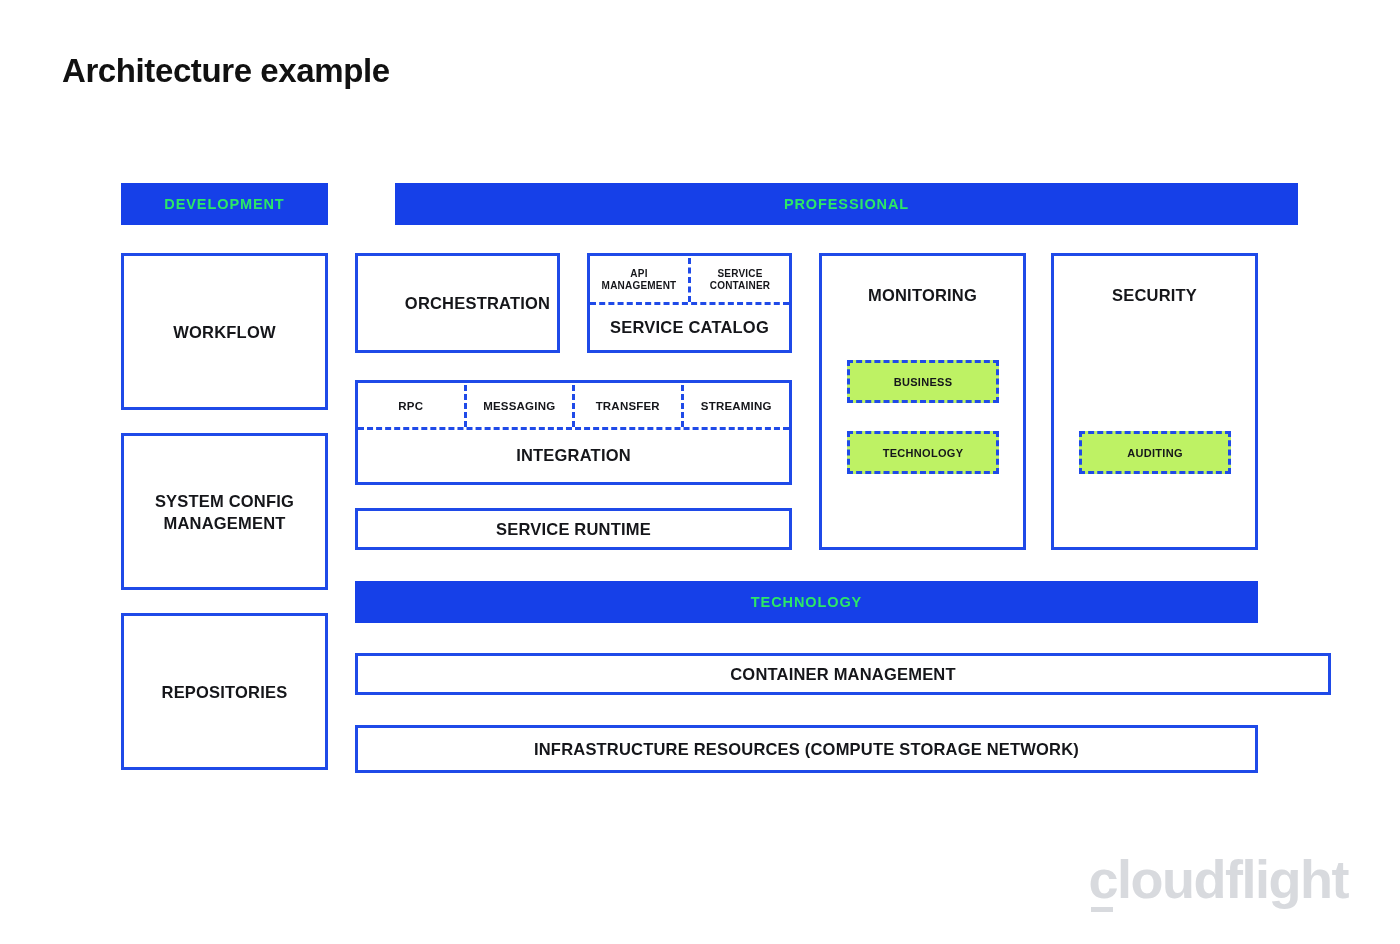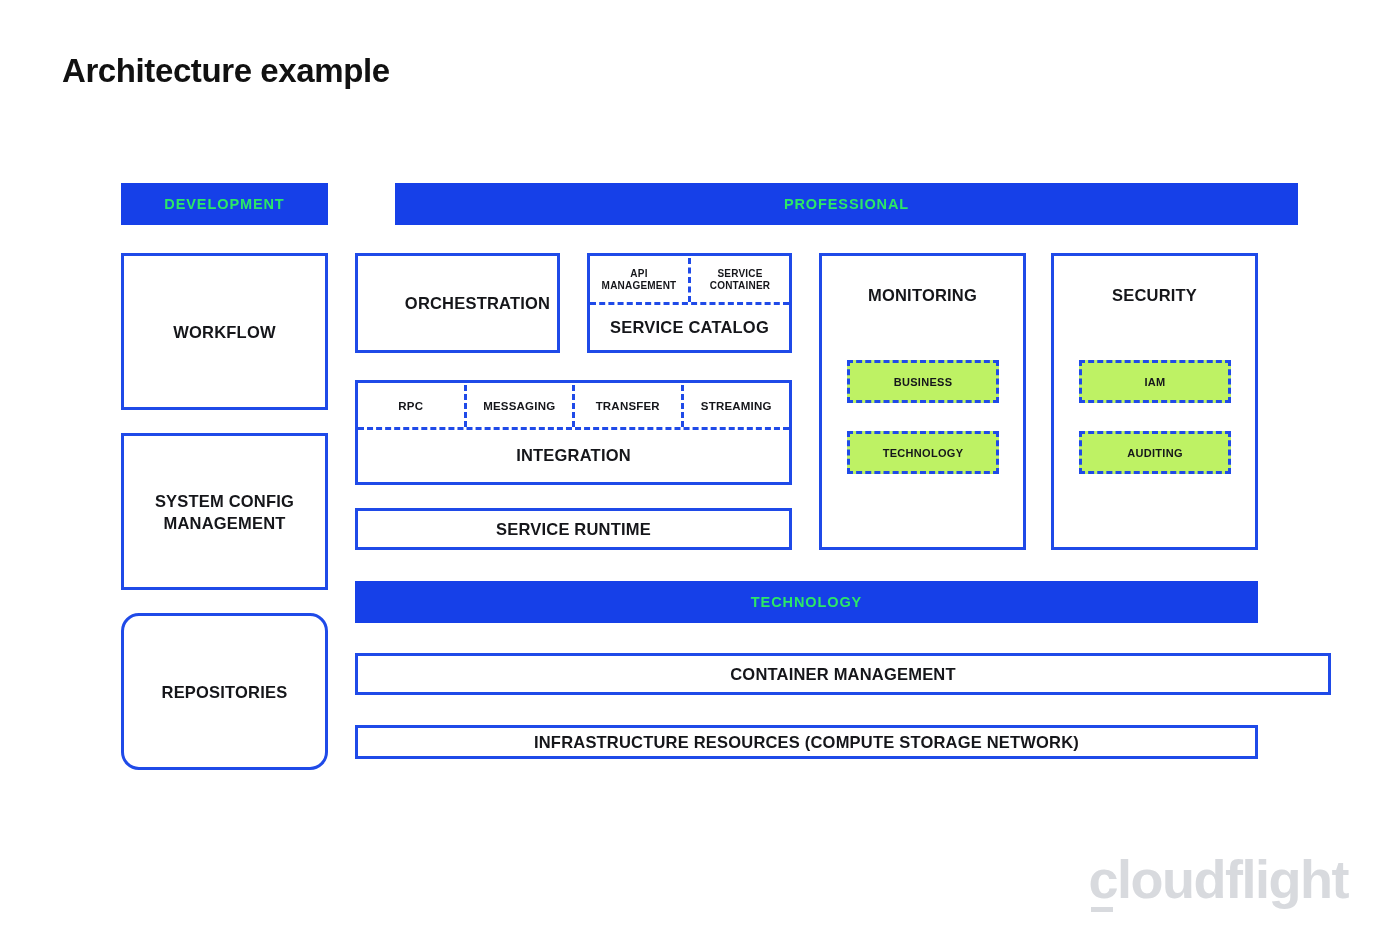--- a/index.html
+++ b/index.html
@@ -55,21 +55,21 @@
     font-size: 14.5px;
     letter-spacing: 0.9px;
   }
 
   
   .lbl-lg   { font-size: 16.5px; }
 
   
   #box-workflow     { left: 121px; top: 253px; width: 207px; height: 157px; }
   #box-sysconfig    { left: 121px; top: 433px; width: 207px; height: 157px; }
-  #box-repositories { left: 121px; top: 613px; width: 207px; height: 157px; border-radius: 18px; }
+  #box-repositories { left: 121px; top: 613px; width: 207px; height: 157px; }
   .left-box-label { white-space: pre-line; line-height: 22px; }
 
   
   #box-orchestration { left: 355px; top: 253px; width: 205px; height: 100px; padding-left: 40px; }
 
   
   #box-service-catalog { left: 587px; top: 253px; width: 205px; height: 100px; display: block; }
   .sc-top {
     position: absolute;
     left: 0; right: 0; top: 0;
@@ -184,21 +184,21 @@
   .dashed-1 { left: 25px; width: 152px; top: 104px; height: 43px; }
   .dashed-2 { left: 25px; width: 152px; top: 175px; height: 43px; }
 
   
   #banner-development { left: 121px; top: 183px; width: 207px; height: 42px; }
   #banner-professional { left: 355px; top: 183px; width: 903px; height: 42px; margin-left: 40px; }
   #banner-technology  { left: 355px; top: 581px; width: 903px; height: 42px; }
 
   
   #box-container-management { left: 355px; top: 653px; width: 976px; height: 42px; }
-  #box-infrastructure       { left: 355px; top: 725px; width: 903px; height: 34px; }
+  #box-infrastructure       { left: 355px; top: 725px; width: 903px; height: 48px; }
 
   
   .logo {
     position: absolute;
     right: 52px;
     bottom: 38px;
     font-size: 54px;
     font-weight: bold;
     color: #d8dade;
     letter-spacing: -1.5px;
@@ -275,21 +275,20 @@
 </div>
 
 <div class="box" id="box-monitoring">
   <div class="panel-title">MONITORING</div>
   <div class="dashed-item dashed-1">BUSINESS</div>
   <div class="dashed-item dashed-2">TECHNOLOGY</div>
 </div>
 
 <div class="box" id="box-security">
   <div class="panel-title">SECURITY</div>
-  <div class="dashed-item dashed-1">IAM</div>
   <div class="dashed-item dashed-2">AUDITING</div>
 </div>
 
 <div class="box" id="box-container-management">
   <span class="lbl-lg">CONTAINER MANAGEMENT</span>
 </div>
 <div class="box" id="box-infrastructure">
   <span class="lbl-lg">INFRASTRUCTURE RESOURCES (COMPUTE STORAGE NETWORK)</span>
 </div>
 

